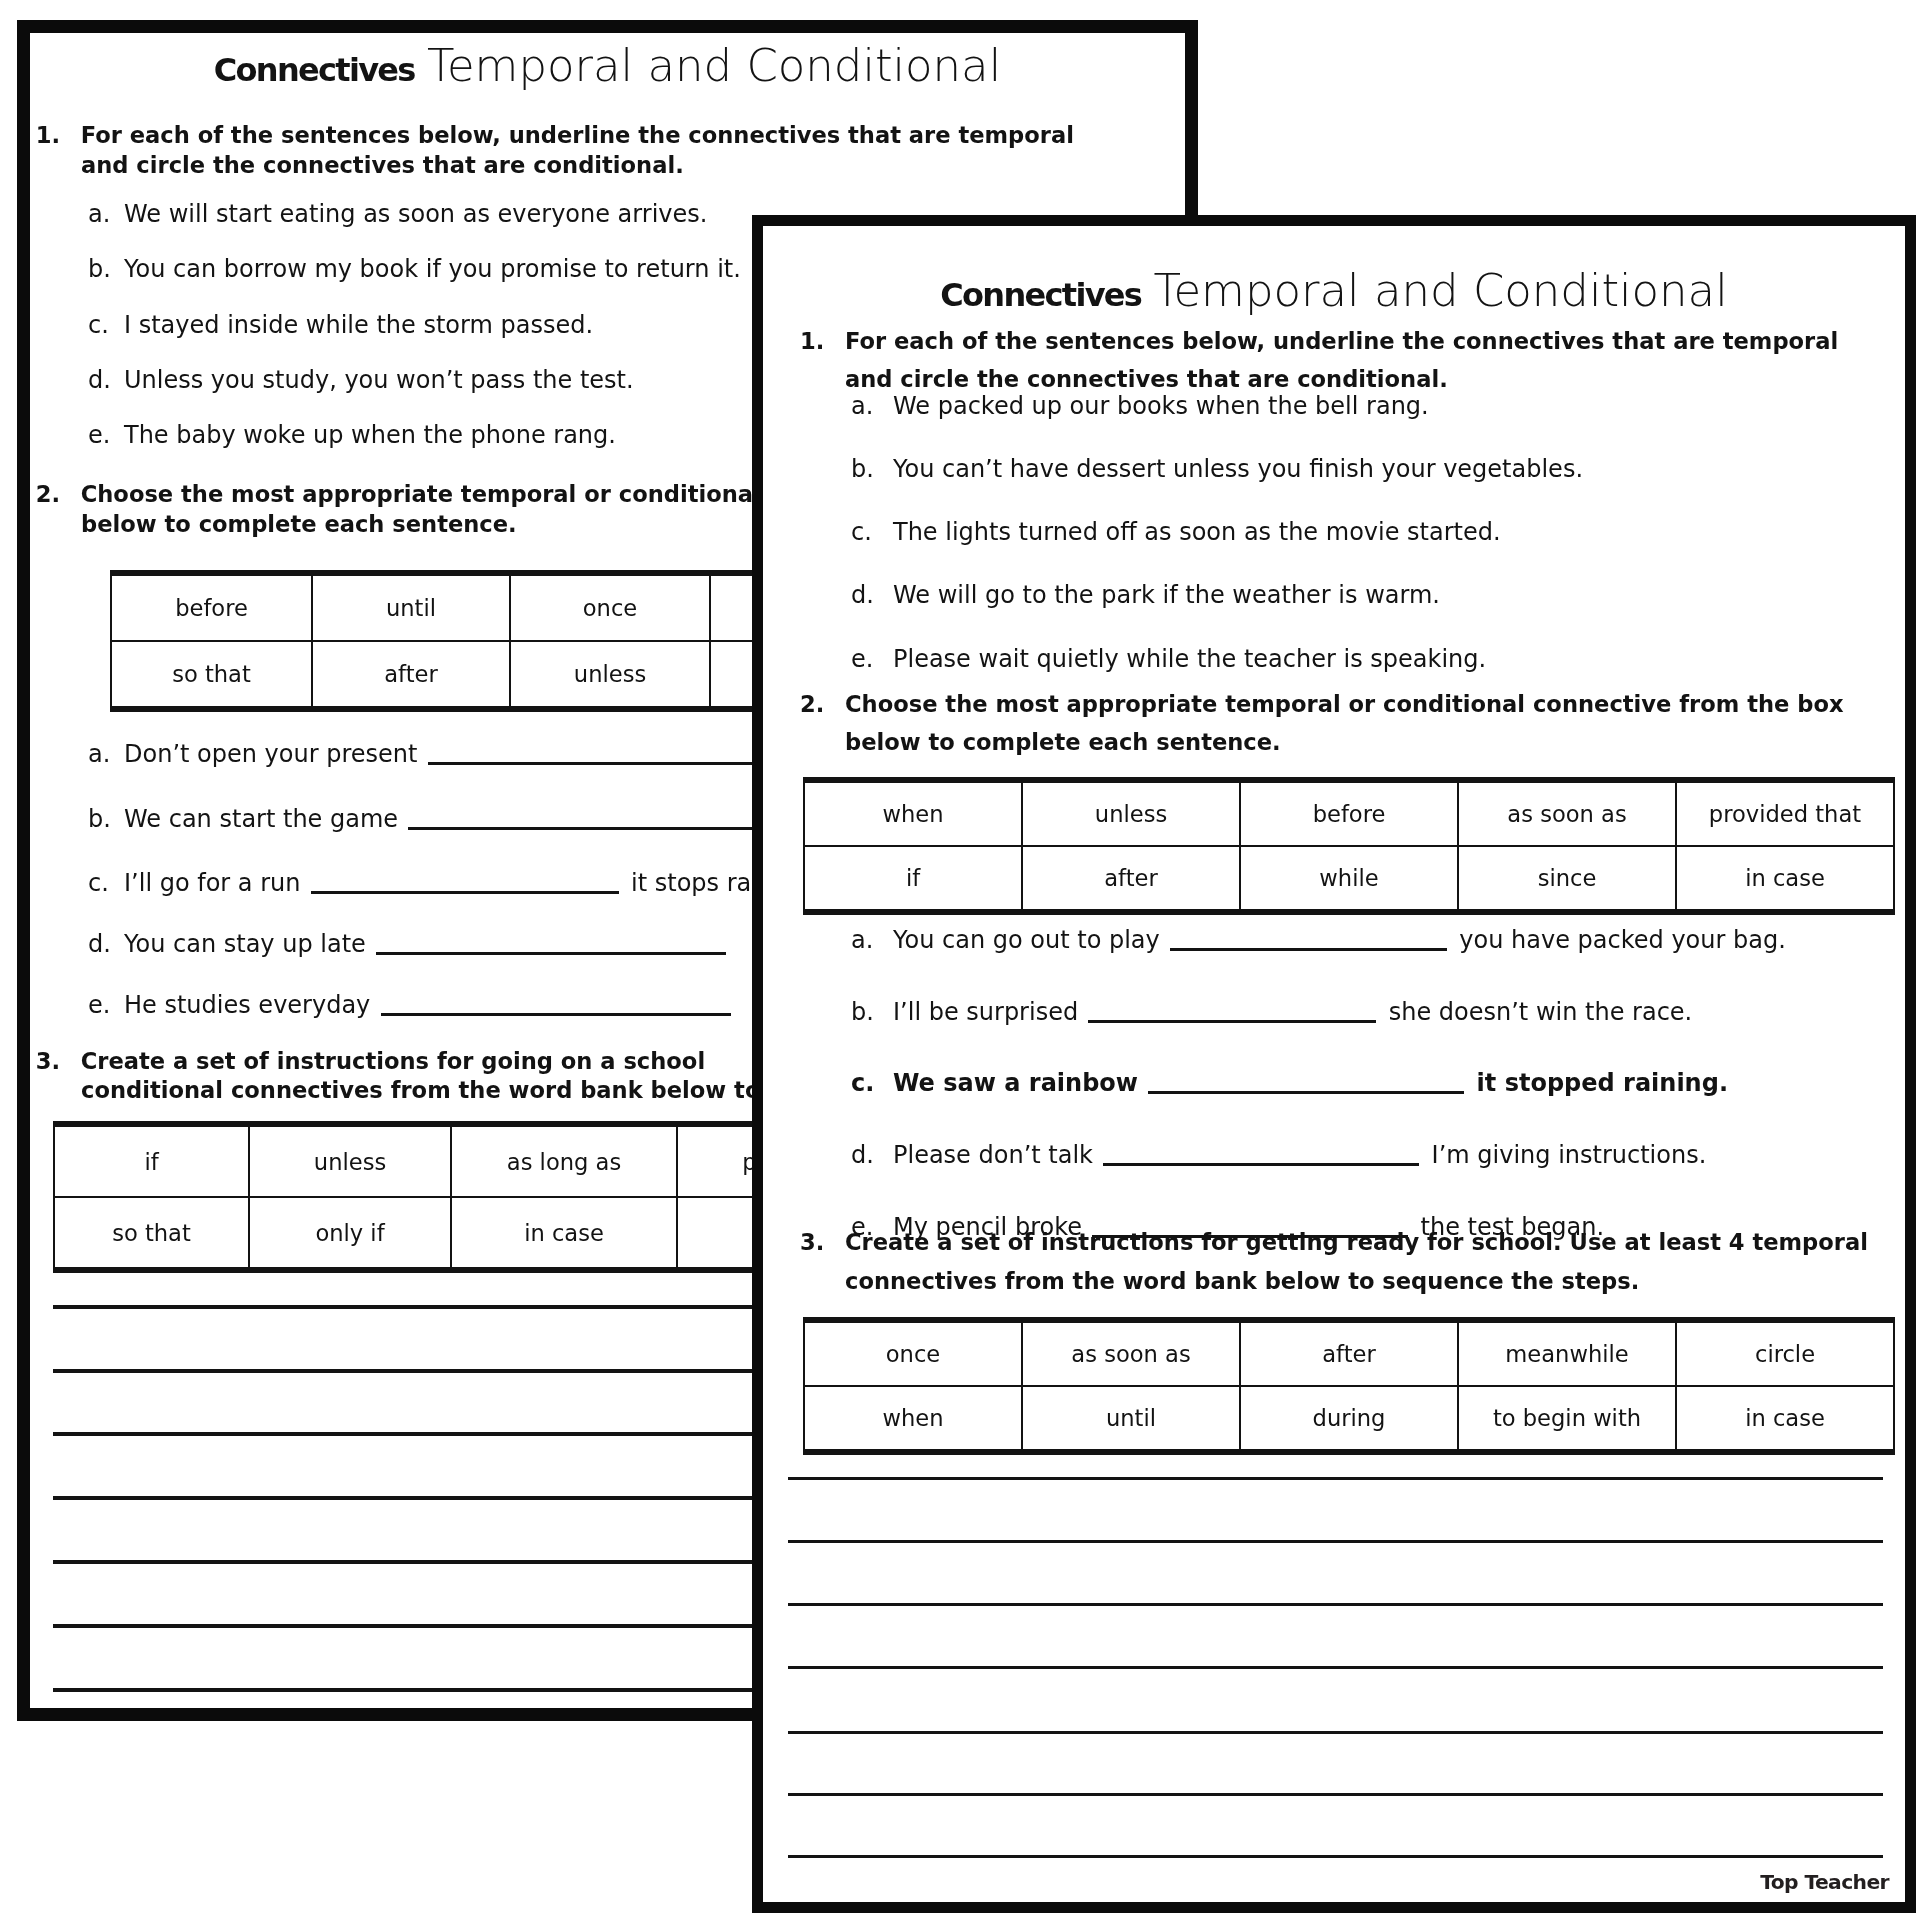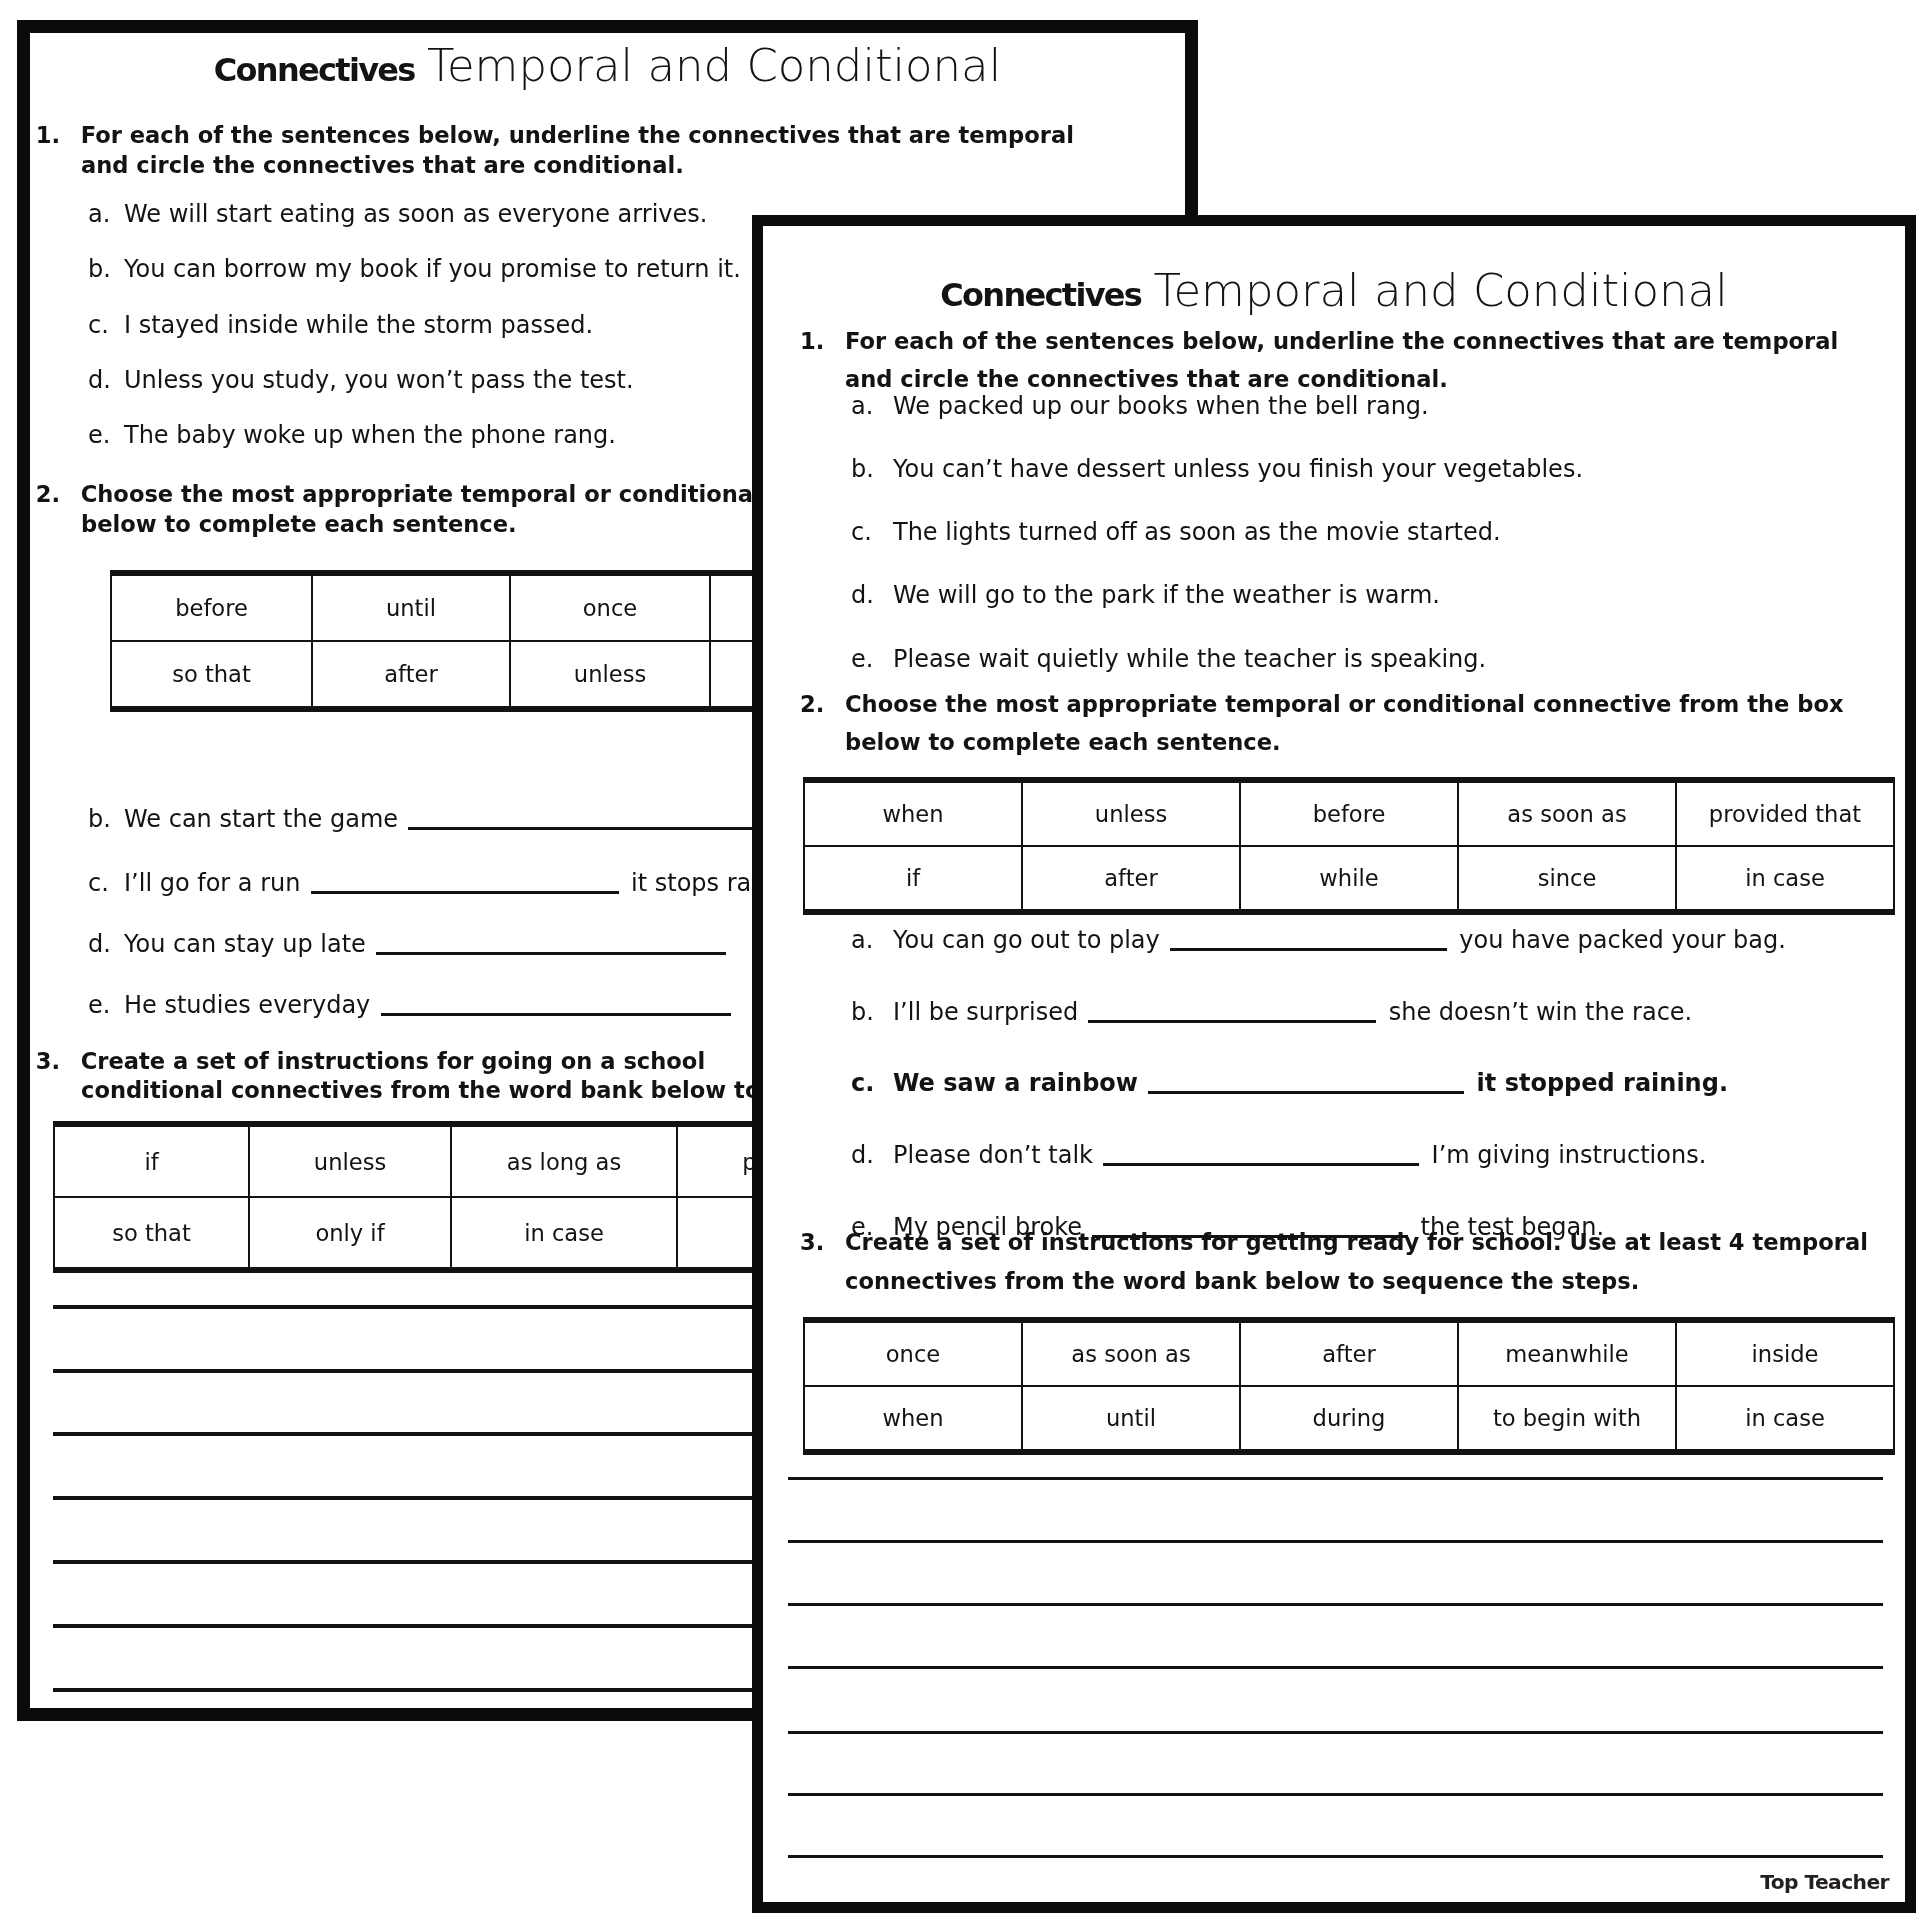--- a/index.html
+++ b/index.html
@@ -72,20 +72,21 @@
     </tr>
     <tr style="height:68px;">
       <td>so that</td>
       <td>after</td>
       <td>unless</td>
       <td></td>
     </tr>
   </tbody>
       </table>
 
+  <div class="item" style="left:58px;top:704px;"><span class="ilabel">a.</span><span>Don’t open your present</span><span class="blank" style="width:339px;"></span><span></span></div>
   <div class="item" style="left:58px;top:769px;"><span class="ilabel">b.</span><span>We can start the game</span><span class="blank" style="width:350px;"></span><span></span></div>
   <div class="item" style="left:58px;top:833px;"><span class="ilabel">c.</span><span>I’ll go for a run</span><span class="blank" style="width:308px;"></span><span>it stops raining.</span></div>
   <div class="item" style="left:58px;top:894px;"><span class="ilabel">d.</span><span>You can stay up late</span><span class="blank" style="width:350px;"></span><span></span></div>
   <div class="item" style="left:58px;top:955px;"><span class="ilabel">e.</span><span>He studies everyday</span><span class="blank" style="width:350px;"></span><span></span></div>
 
   <div class="qline" style="left:5.7px;top:1015px;">
     <span class="qnum">3.</span><span>Create a set of instructions for going on a school</span>
   </div>
   <div class="qline" style="left:51px;top:1044px;">conditional connectives from the word bank below to sequence the steps.</div>
 
@@ -189,21 +190,21 @@
           <col style="width:218px">
           <col style="width:218px">
           <col style="width:218px">
         </colgroup>
     <tbody>
           <tr style="height:66px;">
       <td>once</td>
       <td>as soon as</td>
       <td>after</td>
       <td>meanwhile</td>
-      <td>inside</td>
+      <td>circle</td>
     </tr>
     <tr style="height:66px;">
       <td>when</td>
       <td>until</td>
       <td>during</td>
       <td>to begin with</td>
       <td>in case</td>
     </tr>
   </tbody>
       </table>

